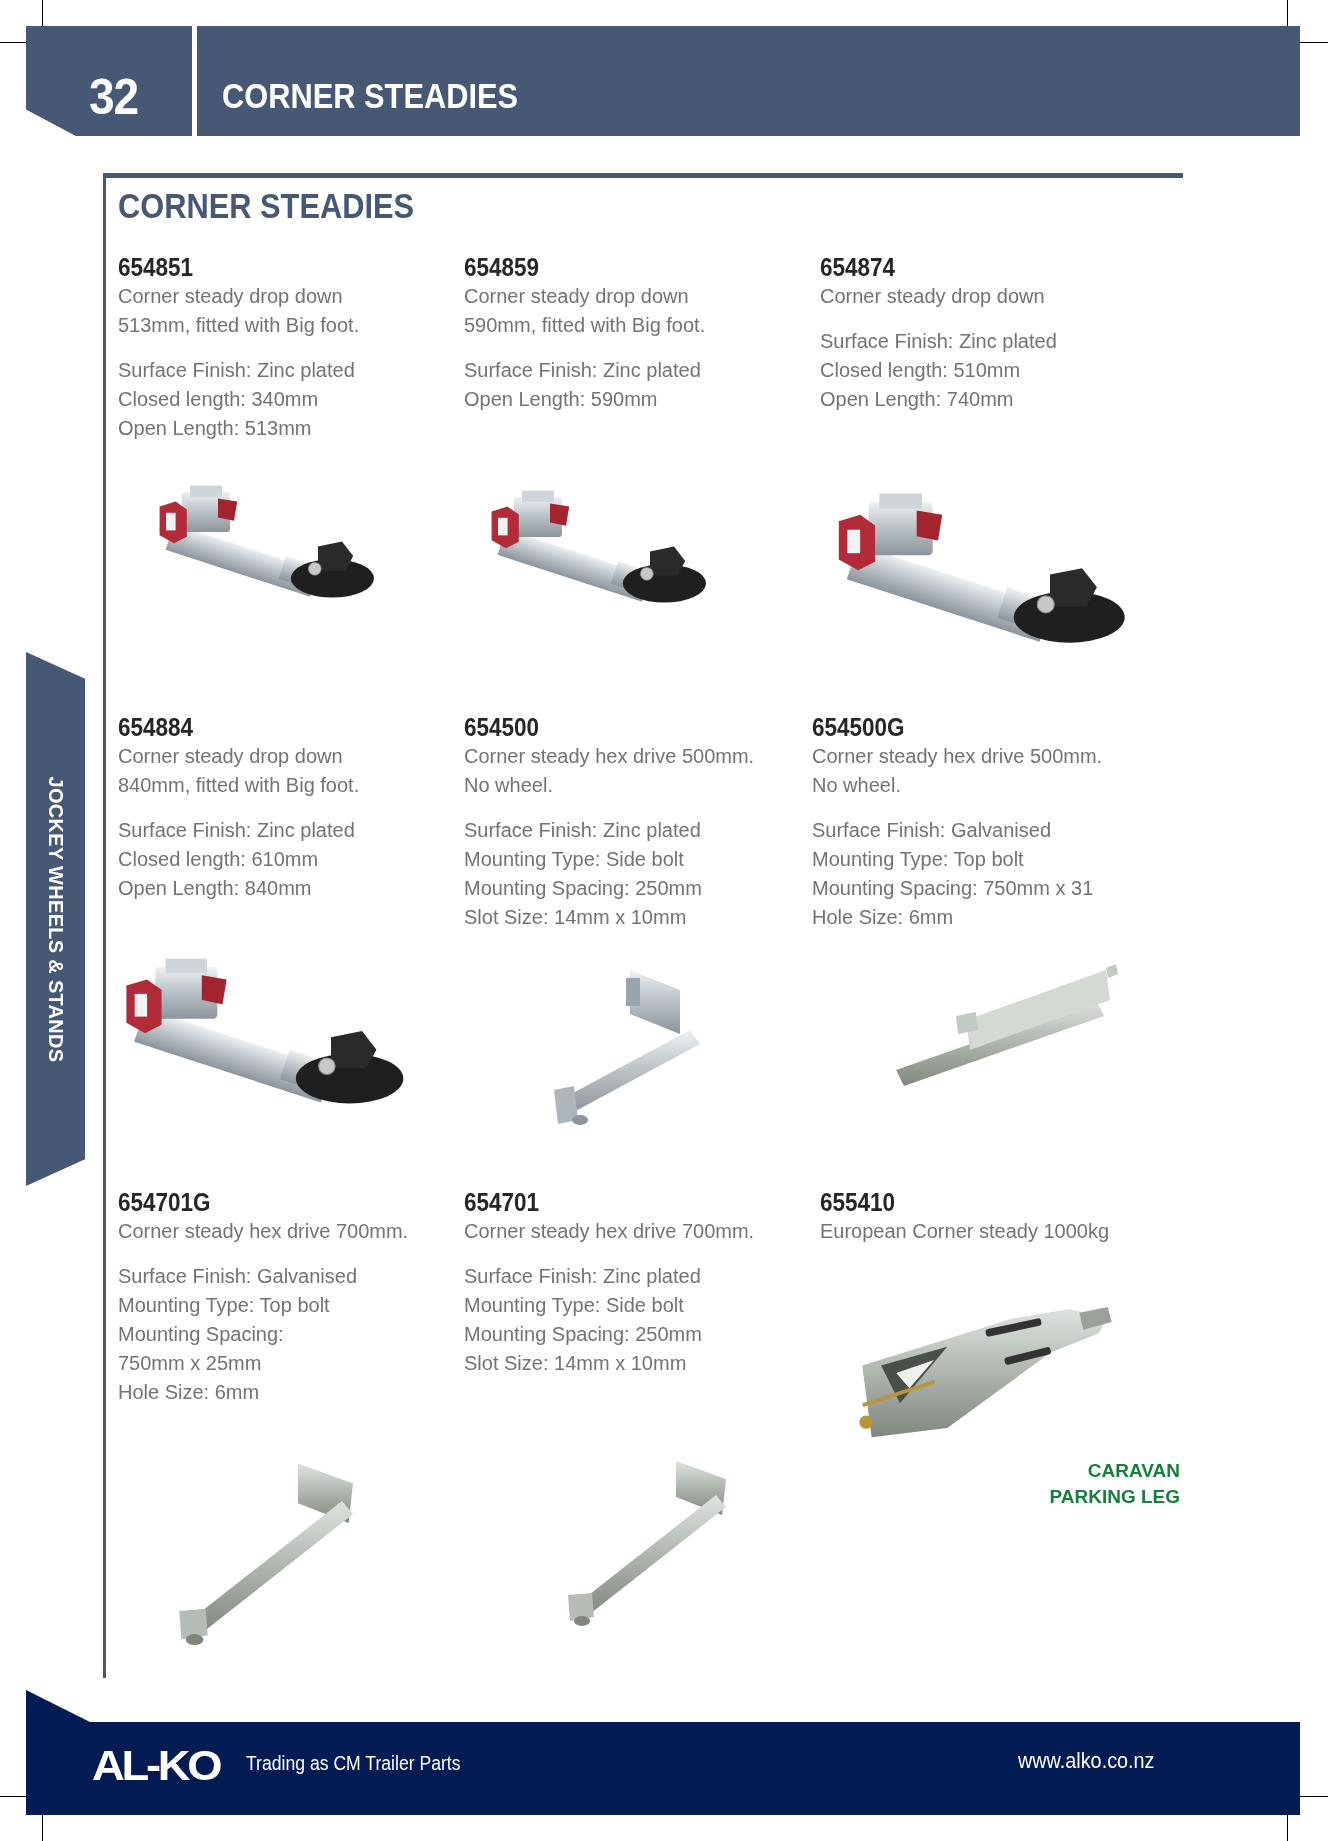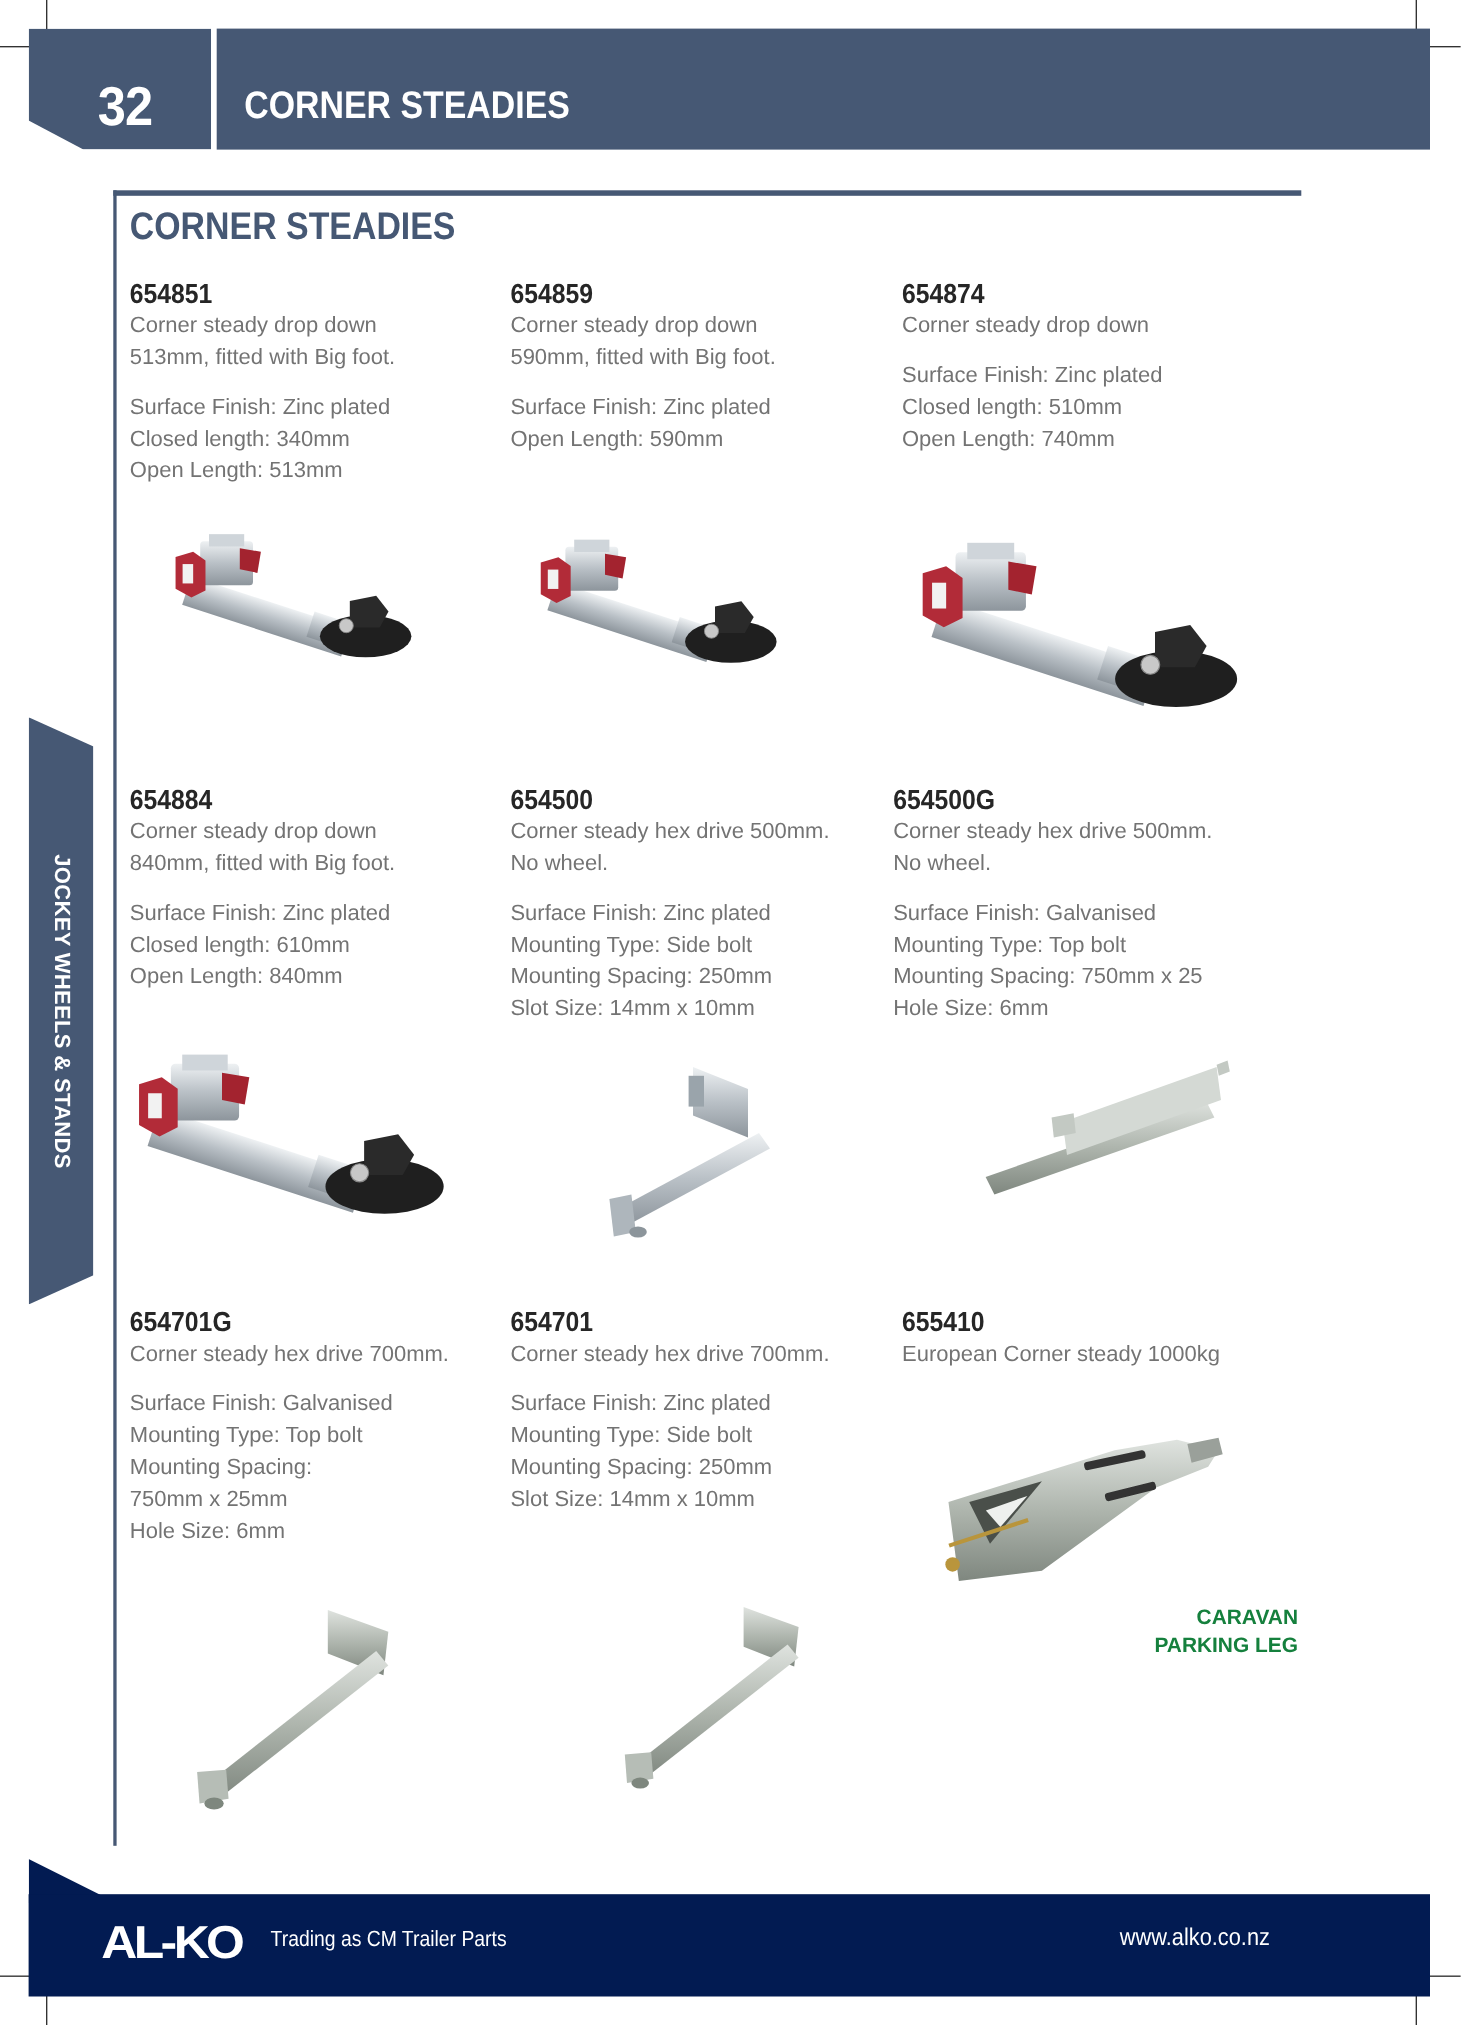--- a/index.html
+++ b/index.html
@@ -255,21 +255,21 @@
     <use href="#sym-hex-side"></use>
   </svg>
 
 <div class="product" style="left:812px;top:712px;">
   <div class="p-code">654500G</div>
   <div class="p-desc">Corner steady hex drive 500mm.</div>
   <div class="p-desc">No wheel.</div>
   <div class="p-specs">
     <div class="p-spec">Surface Finish: Galvanised</div>
     <div class="p-spec">Mounting Type: Top bolt</div>
-    <div class="p-spec">Mounting Spacing: 750mm x 25</div>
+    <div class="p-spec">Mounting Spacing: 750mm x 31</div>
     <div class="p-spec">Hole Size: 6mm</div>
   </div>
 </div>
 <svg class="p-img" style="left:876px;top:960px;" width="260" height="140">
     <use href="#sym-hex-top"></use>
   </svg>
 
 <div class="product" style="left:118px;top:1187px;">
   <div class="p-code">654701G</div>
   <div class="p-desc">Corner steady hex drive 700mm.</div>

